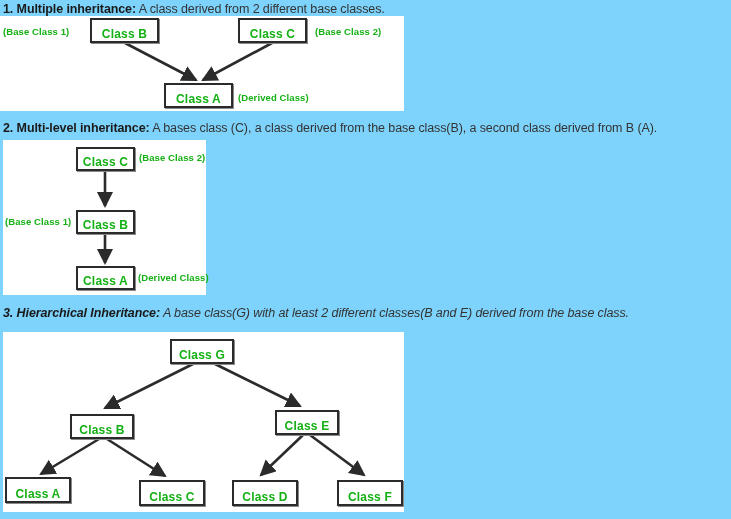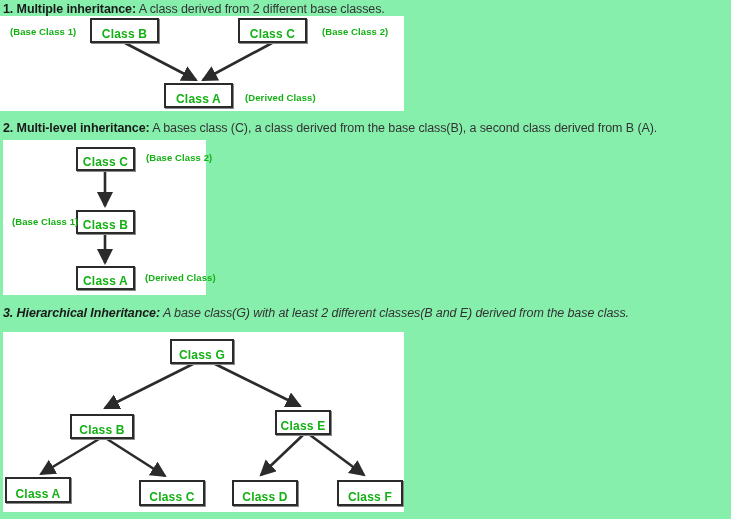--- a/index.html
+++ b/index.html
@@ -10,21 +10,21 @@
   body {
     width: 731px;
     height: 519px;
     position: relative;
     font-family: "Liberation Sans", sans-serif;
     overflow: hidden;
   }
   .page {
     position: absolute;
     inset: 0;
-    background: #86efac;
+    background: #7dd3fc;
   }
   
   .caption {
     position: absolute;
     left: 3px;
     font-size: 12.5px;
     color: #222222;
     line-height: 14px;
     white-space: nowrap;
     letter-spacing: -0.1px;
@@ -69,21 +69,20 @@
   }
   
   .annot {
     position: absolute;
     font-family: "Liberation Sans", sans-serif;
     font-size: 9.5px;
     font-weight: bold;
     color: #14b014;
     white-space: nowrap;
     letter-spacing: 0.1px;
-    margin-left: 7px;
   }
 </style>
 </head>
 <body>
 
 <div class="page">
 
   <div class="caption" style="top:2px;">
     <span class="lead">1. Multiple inheritance:</span><span class="rest"> A class derived from 2 different base classes.</span>
   </div>
@@ -175,21 +174,21 @@
 
       <line x1="307" y1="103" x2="361" y2="143" stroke="#2b2b2b" stroke-width="2.6" marker-end="url(#ah3)"></line>
     </svg>
 
     <div class="node" style="left:167px; top:7px; width:64px; height:25px;">
       <span>Class G</span>
     </div>
     <div class="node" style="left:67px; top:82px; width:64px; height:25px;">
       <span>Class B</span>
     </div>
-    <div class="node" style="left:272px; top:78px; width:56px; height:25px;">
+    <div class="node" style="left:272px; top:78px; width:64px; height:25px;">
       <span>Class E</span>
     </div>
     <div class="node" style="left:2px; top:145px; width:66px; height:26px;">
       <span>Class A</span>
     </div>
     <div class="node" style="left:136px; top:148px; width:66px; height:26px;">
       <span>Class C</span>
     </div>
     <div class="node" style="left:229px; top:148px; width:66px; height:26px;">
       <span>Class D</span>

